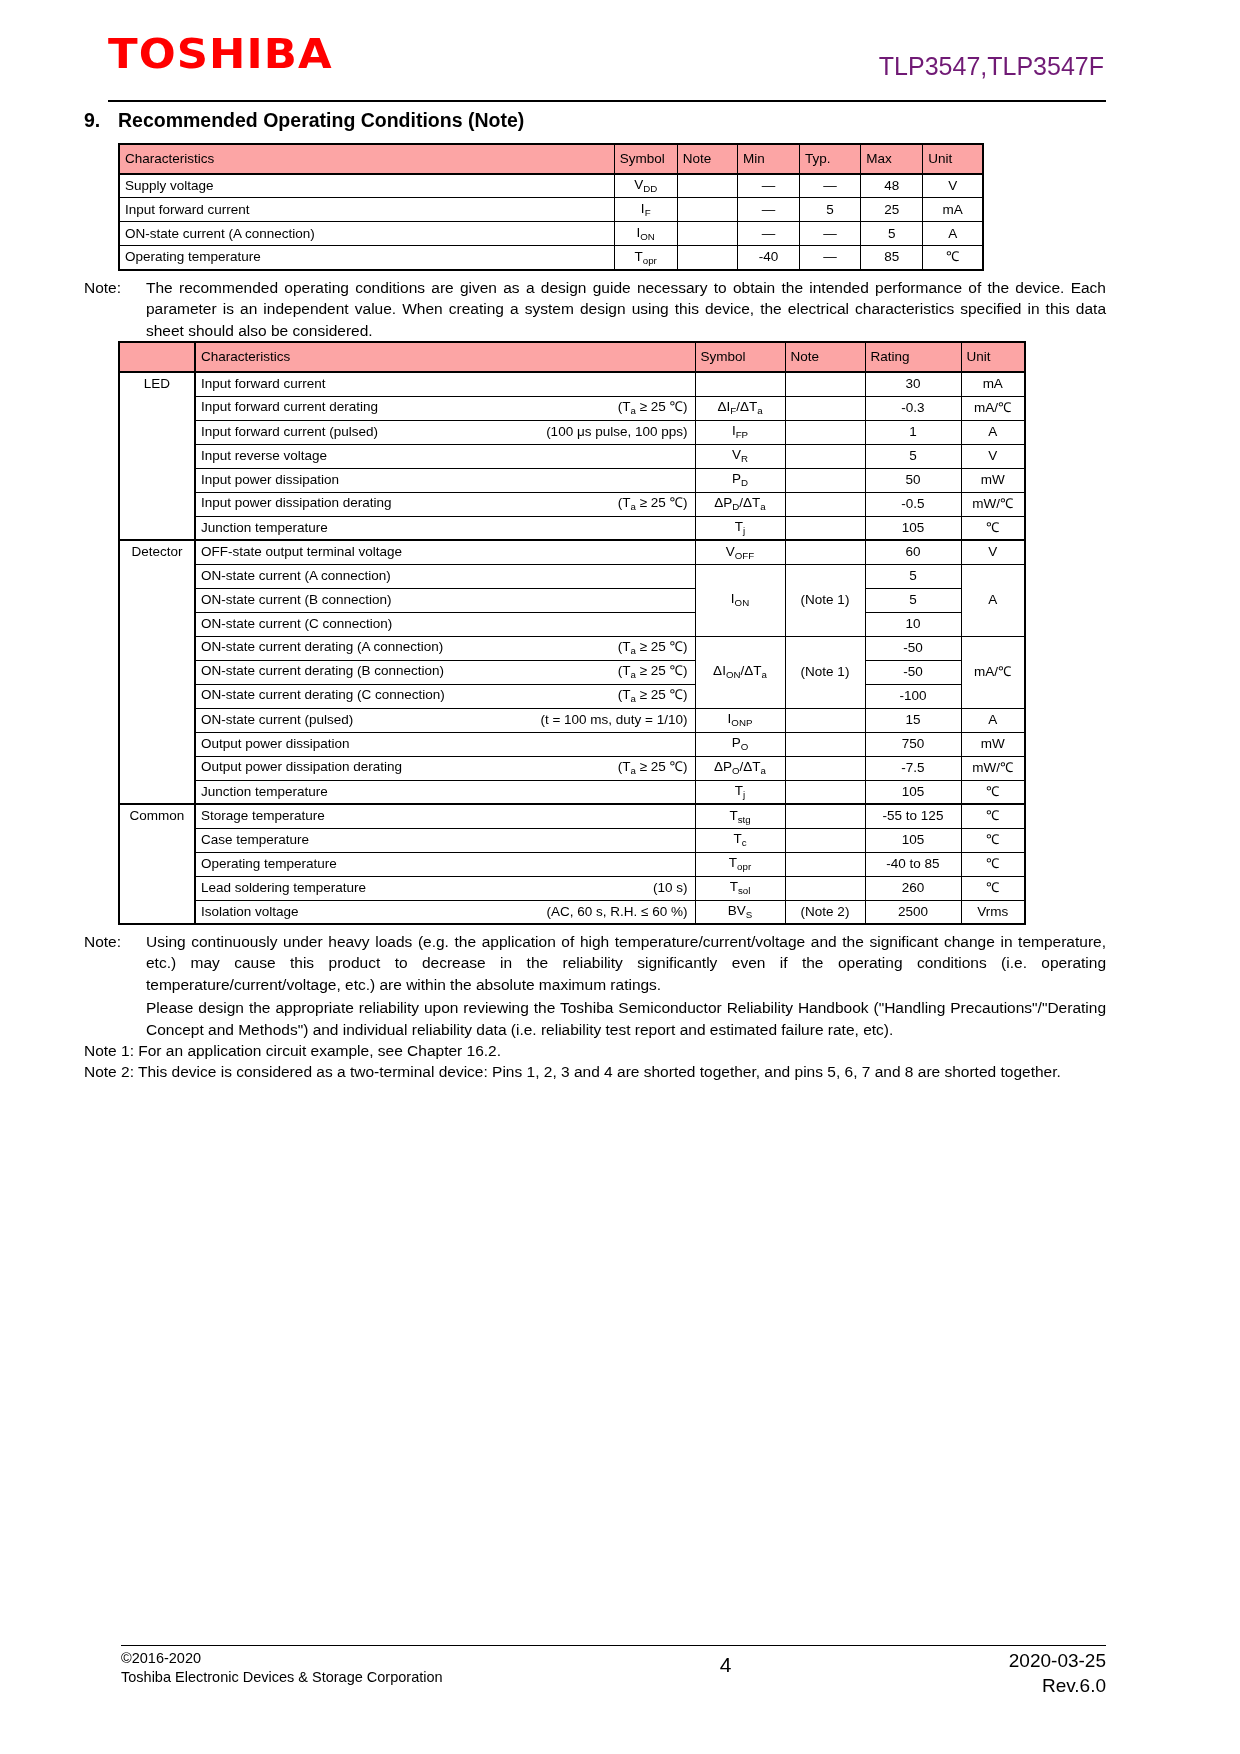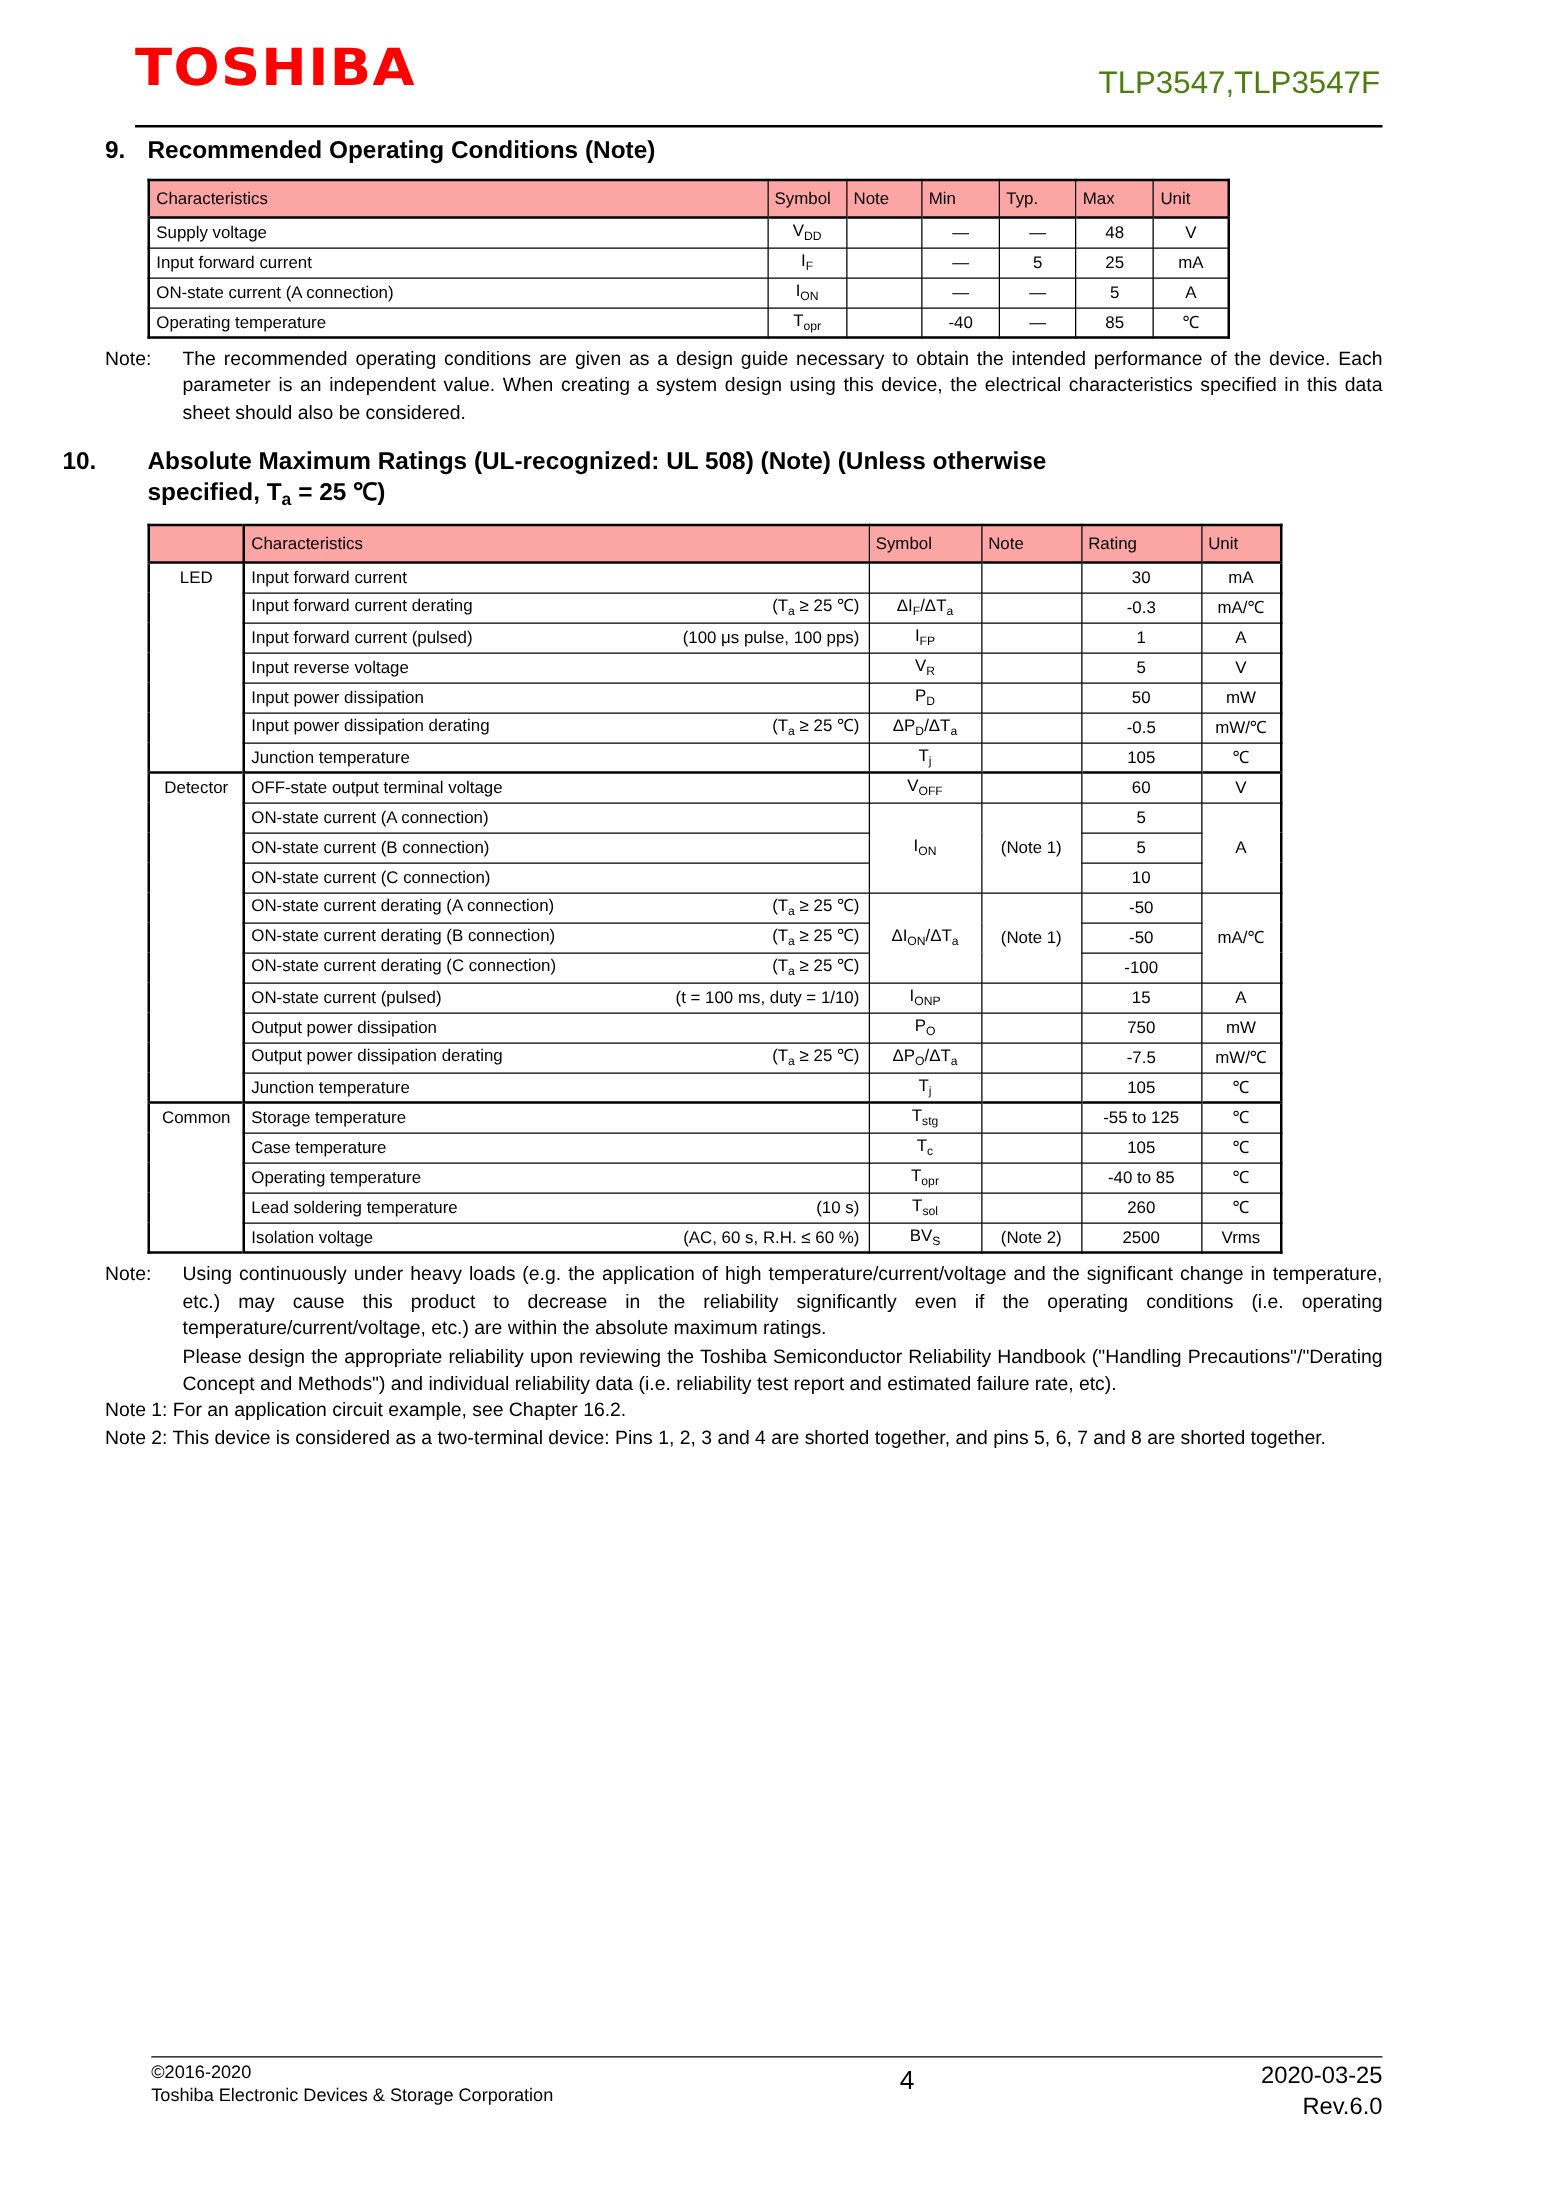--- a/index.html
+++ b/index.html
@@ -40,21 +40,21 @@
     font-family: "DejaVu Sans", sans-serif;
     transform: scaleX(1.06);
     transform-origin: left center;
   }
   .part-number {
     position: absolute;
     right: 112px;
     top: 52px;
     font-size: 25px;
     letter-spacing: 0px;
-    color: #4d7c0f;
+    color: #701a75;
   }
   .header-rule {
     position: absolute;
     left: 108px;
     right: 110px;
     top: 100px;
     border-top: 2.5px solid #000;
   }
 
   
@@ -252,24 +252,20 @@
         </tbody>
     </table>
 
     <div class="note-block">
       <div class="note-row">
         <div class="note-label">Note:</div>
         <div class="note-text">The recommended operating conditions are given as a design guide necessary to obtain the intended performance of the device. Each parameter is an independent value. When creating a system design using this device, the electrical characteristics specified in this data sheet should also be considered.</div>
       </div>
     </div>
 
-    <h2 class="section hang">
-      <span class="num">10.</span><span>Absolute Maximum Ratings (UL-recognized: UL 508) (Note) (Unless otherwise</span><br>
-      <span><span>specified, T</span><sub>a</sub><span> = 25 ℃)</span></span>
-    </h2>
 
     <table class="dt" id="table-amr">
       <colgroup>
         <col style="width:76px">
         <col style="width:500px">
         <col style="width:90px">
         <col style="width:80px">
         <col style="width:96px">
         <col style="width:64px">
       </colgroup>

